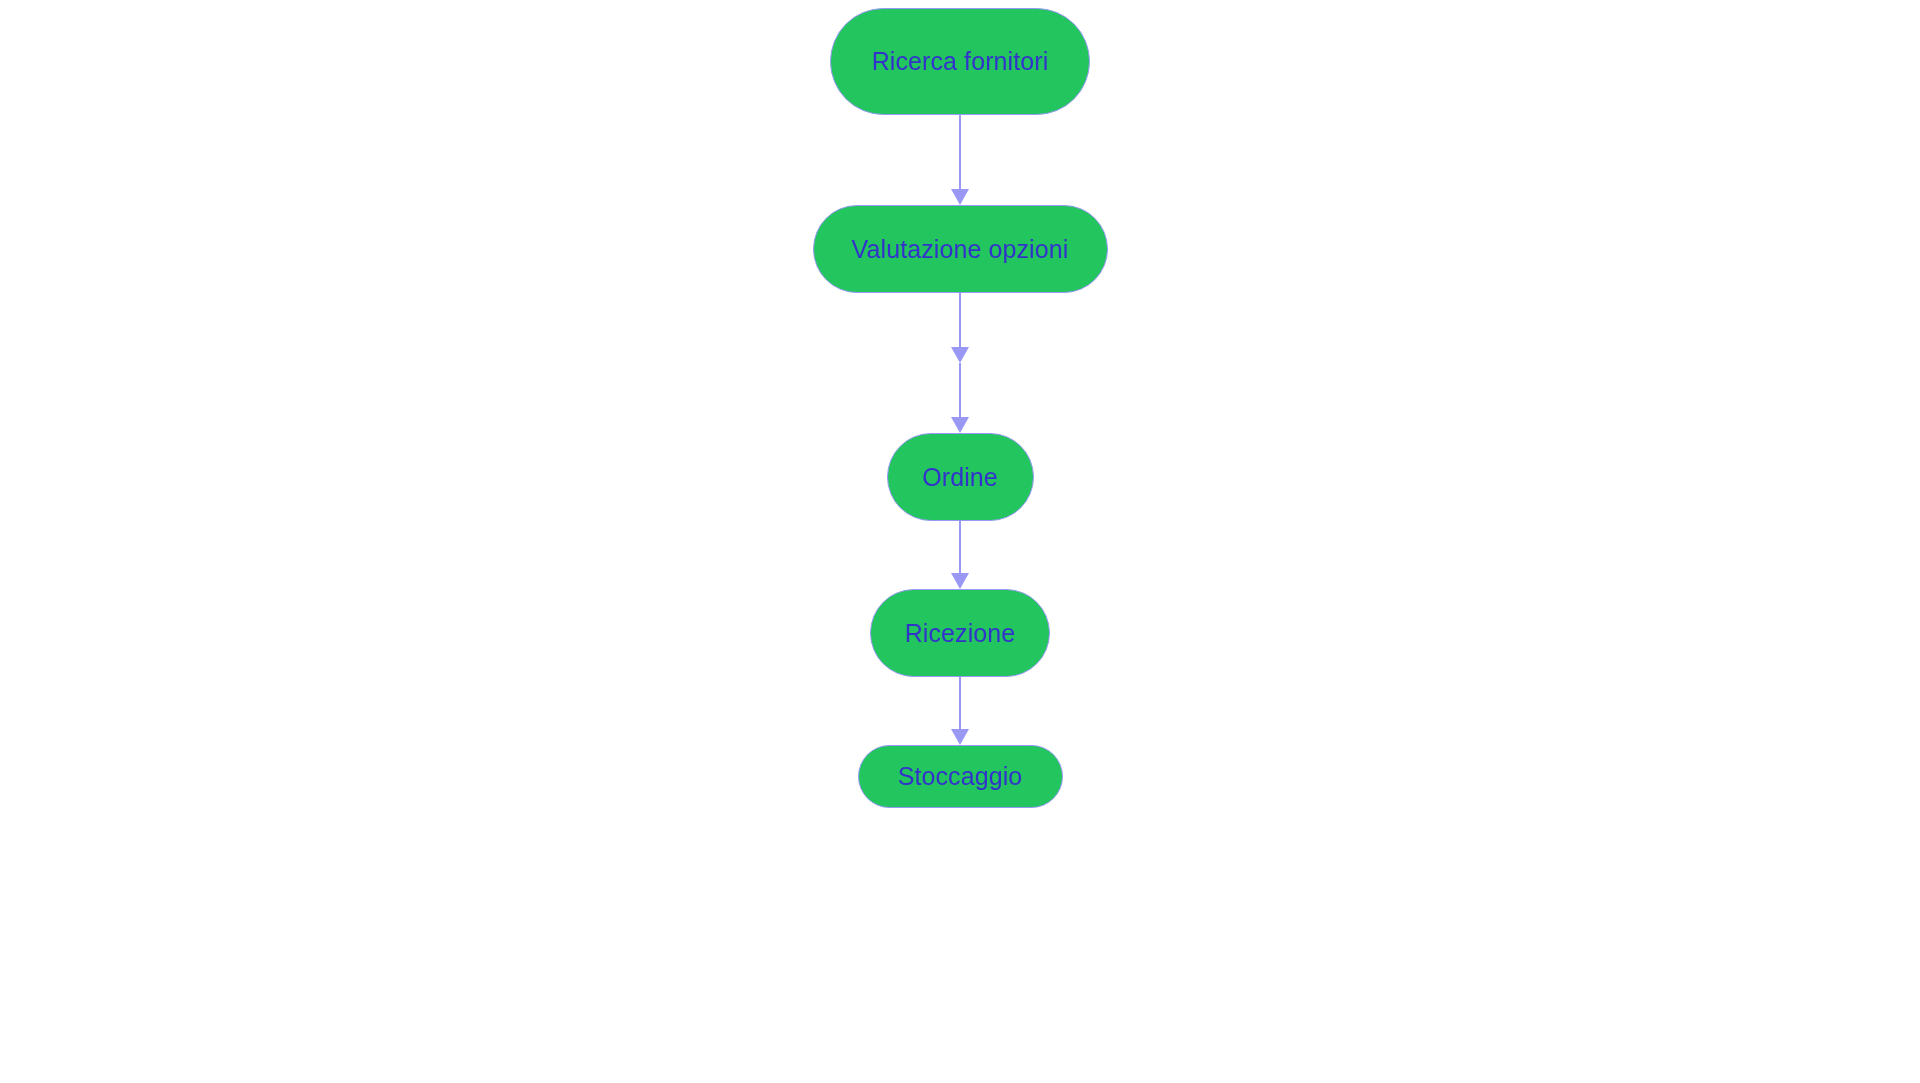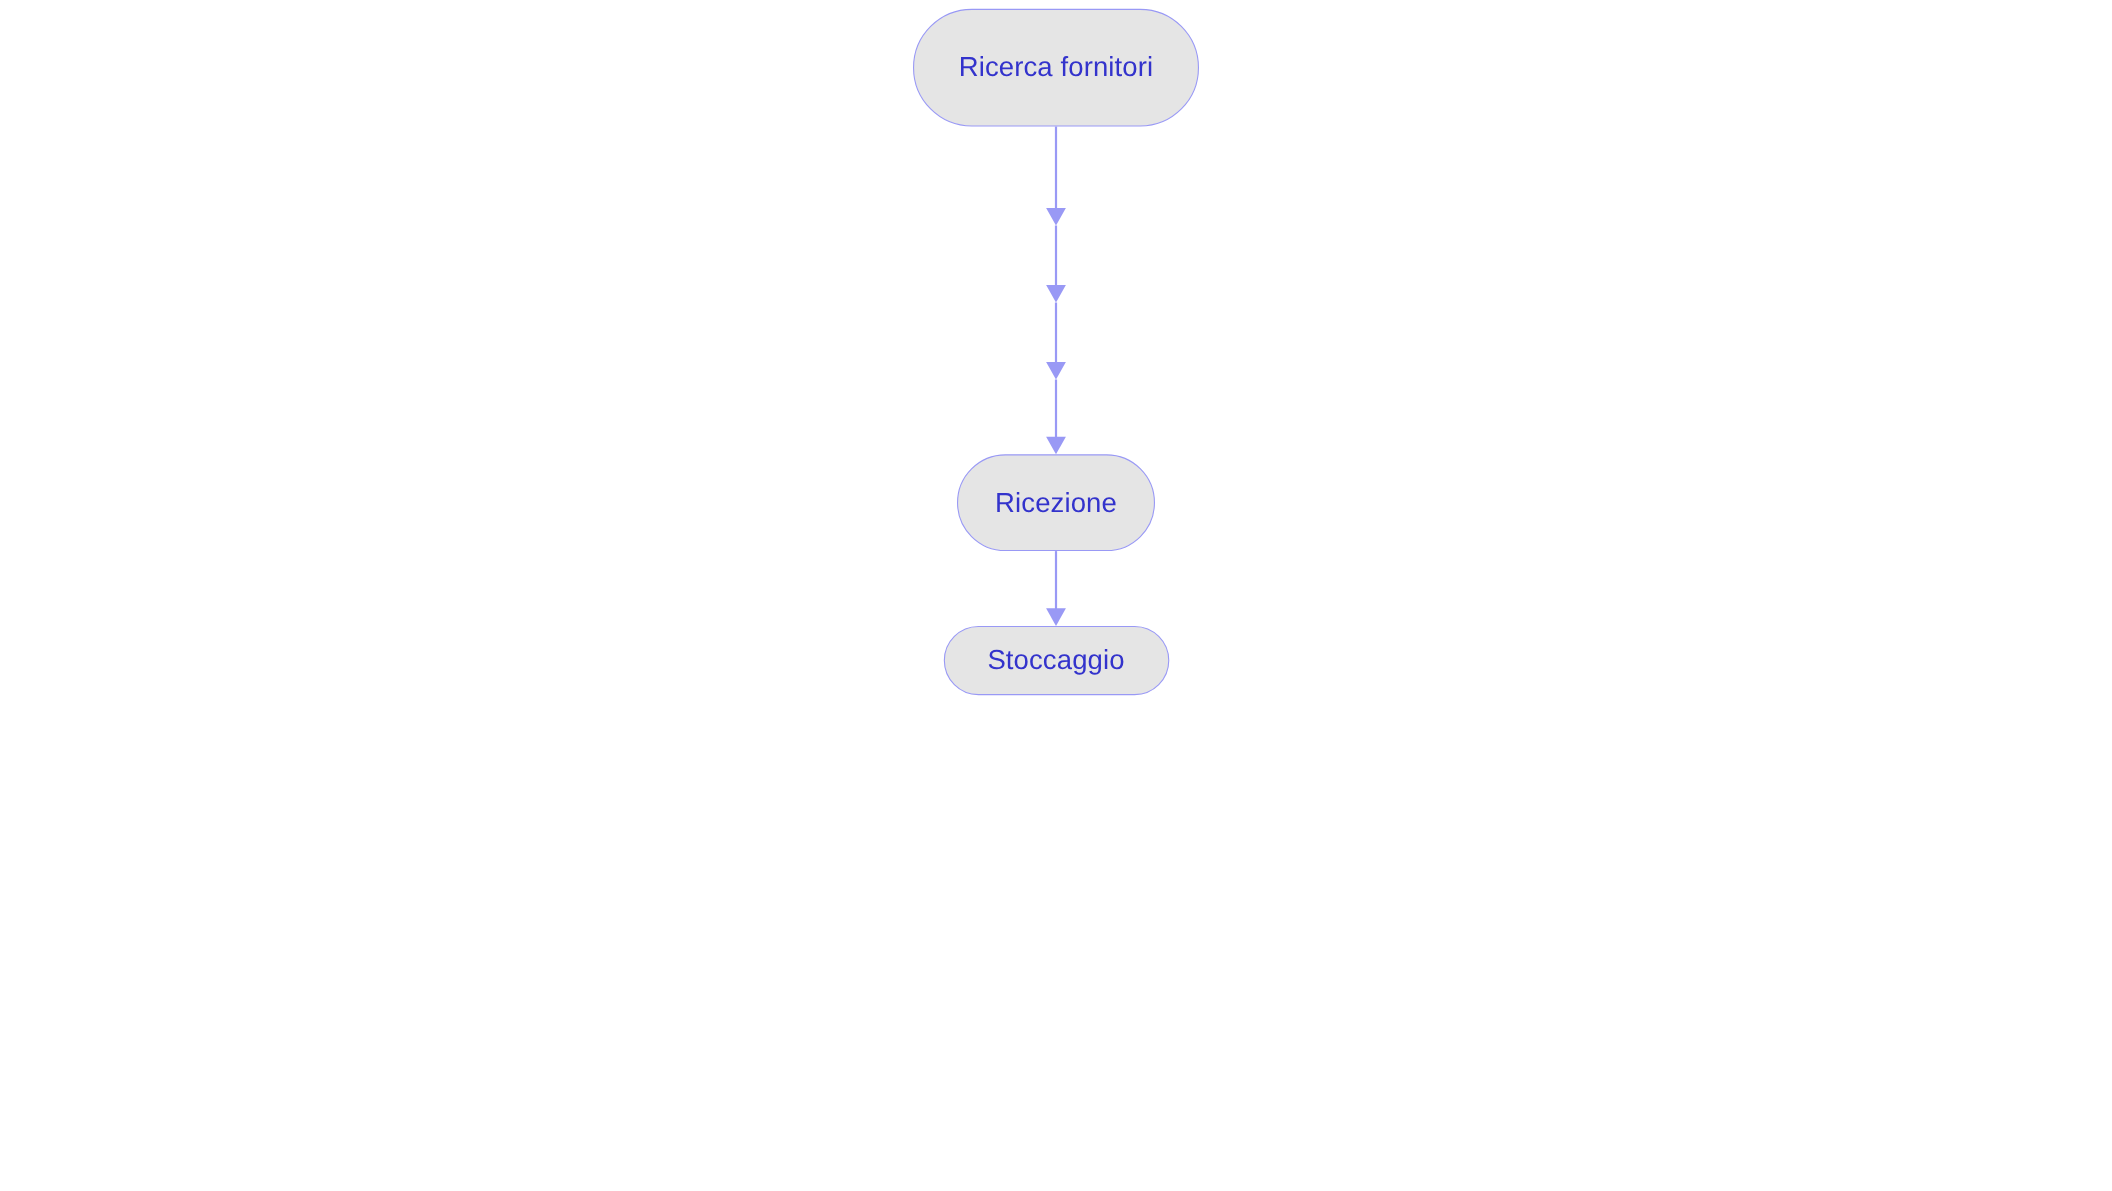--- a/index.html
+++ b/index.html
@@ -26,21 +26,21 @@
     top: 0;
     width: 1920px;
     height: 1083px;
     display: flex;
     flex-direction: column;
     align-items: center;
     justify-content: flex-start;
   }
   .node {
     box-sizing: border-box;
-    background: #e5e5e5;
+    background: #22c55e;
     border: 1.6px solid #9999f5;
     border-radius: 999px;
     color: #3333cc;
     display: flex;
     align-items: center;
     justify-content: center;
     text-align: center;
     font-family: "Liberation Sans", sans-serif;
     font-size: 25px;
     font-weight: 400;
@@ -103,32 +103,38 @@
 
     <div class="node node-n0">
       <span class="node-label">Ricerca fornitori</span>
     </div>
 
     <div class="connector conn-c0">
       <div class="line"></div>
       <div class="arrowhead"></div>
     </div>
 
+    <div class="node node-n1">
+      <span class="node-label">Valutazione opzioni</span>
+    </div>
 
     <div class="connector conn-c1">
       <div class="line"></div>
       <div class="arrowhead"></div>
     </div>
 
 
     <div class="connector conn-c2">
       <div class="line"></div>
       <div class="arrowhead"></div>
     </div>
 
+    <div class="node node-n3">
+      <span class="node-label">Ordine</span>
+    </div>
 
     <div class="connector conn-c3">
       <div class="line"></div>
       <div class="arrowhead"></div>
     </div>
 
     <div class="node node-n4">
       <span class="node-label">Ricezione</span>
     </div>
 

